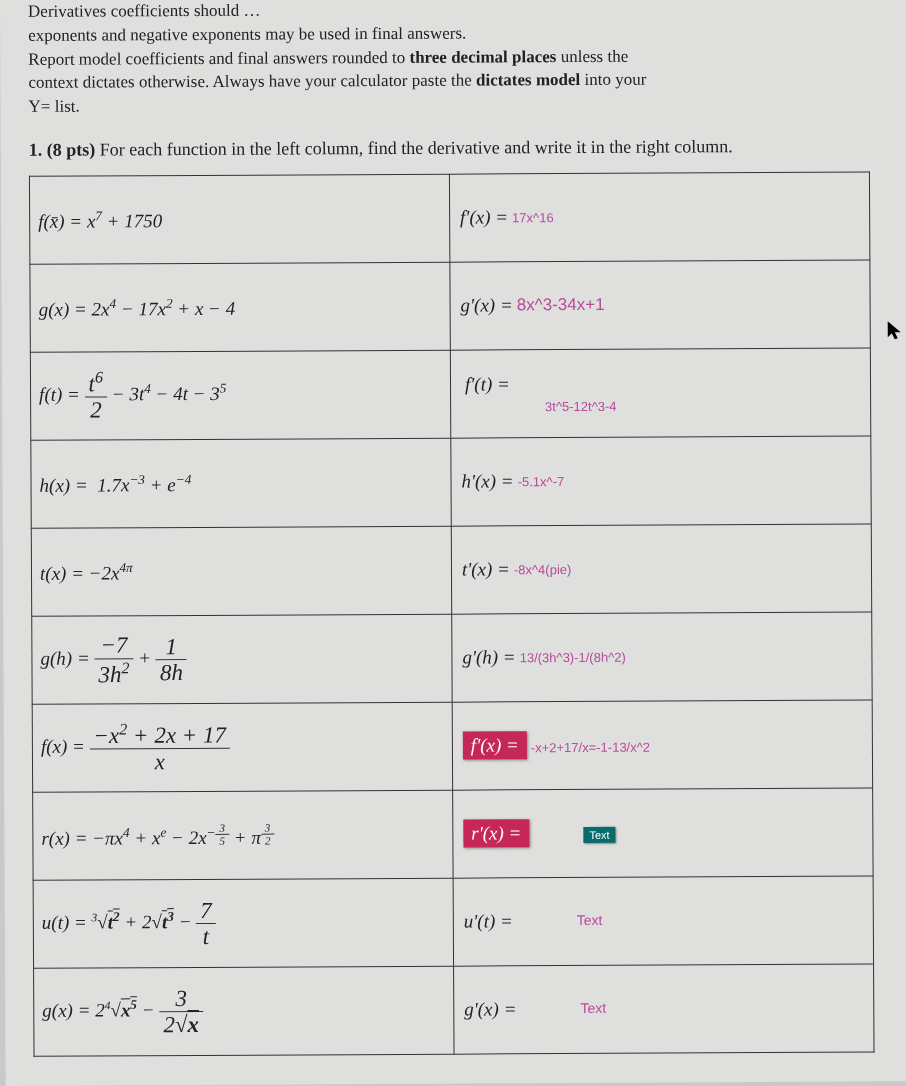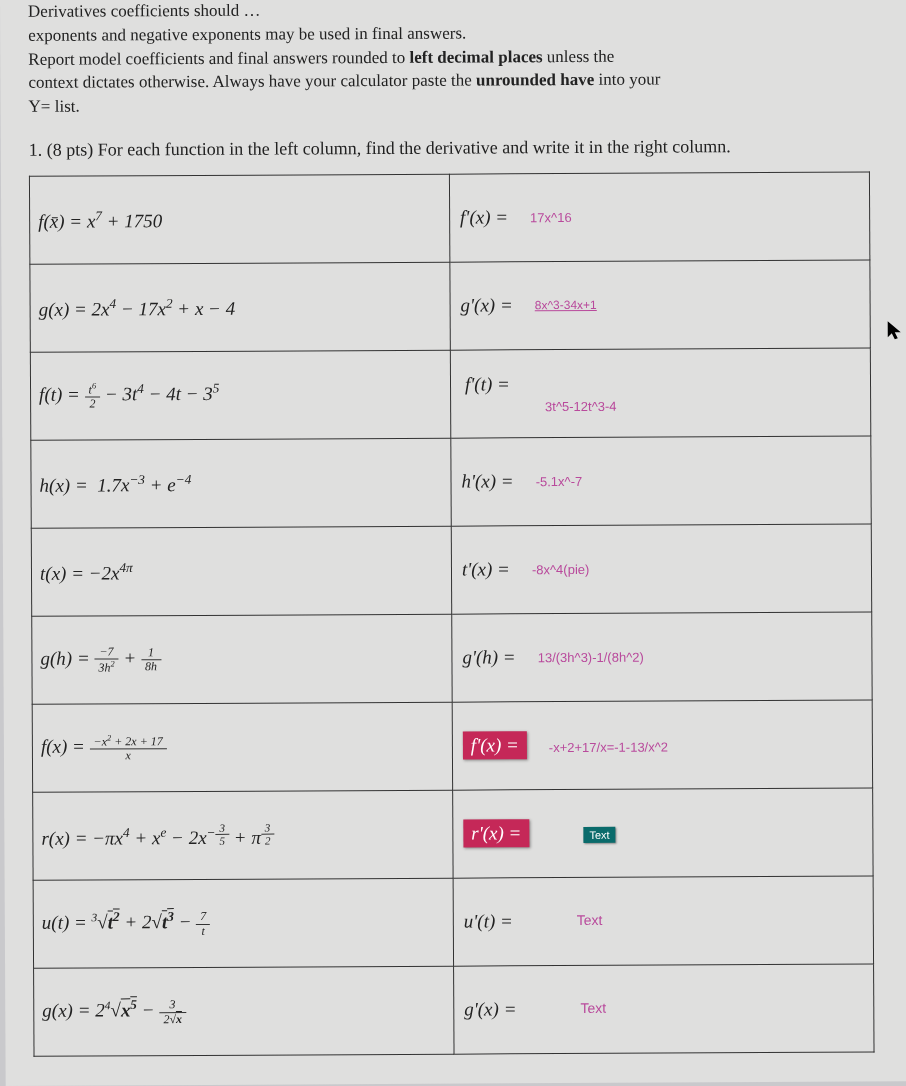--- a/index.html
+++ b/index.html
@@ -20,21 +20,21 @@
   transform-origin: top left;
 }
 .instructions {
   font-size: 17px;
   line-height: 1.4;
   padding-top: 0;
   margin-bottom: 18px;
 }
 .instructions p { margin: 0; }
 .q-header { font-size: 18px; margin-bottom: 12px; line-height: 1.5; }
-.q-header b { font-weight: normal; }
+.q-header b { font-weight: bold; }
 table {
   border-collapse: collapse;
   width: 98%;
   margin-top: 4px;
 }
 td {
   border: 1px solid #333;
   padding: 0;
   vertical-align: middle;
   height: 88px;
@@ -56,24 +56,24 @@
   font-style: italic;
   font-size: 19px;
   display: inline-block;
   vertical-align: middle;
 }
 .answer {
   color: #b94a9c;
   font-family: Arial, sans-serif;
   font-size: 13px;
   display: inline-block;
-  margin-left: 18px;
+  margin-left: 0;
   vertical-align: middle;
 }
-.answer.small { font-size: 12px; text-decoration: underline; }
+.answer.small { font-size: 17px; }
 .highlighted {
   background: #c52858;
   color: #fff;
   padding: 3px 8px;
   font-style: italic;
   font-family: 'Cambria Math', serif;
   font-size: 19px;
   display: inline-block;
   box-shadow: 1px 1px 3px rgba(0,0,0,0.4);
 }
@@ -87,21 +87,21 @@
   font-style: normal;
   box-shadow: 1px 1px 2px rgba(0,0,0,0.4);
   margin-left: 50px;
 }
 .text-plain {
   color: #b94a9c;
   font-family: Arial, sans-serif;
   font-size: 14px;
   margin-left: 60px;
 }
-.frac { display: inline-block; vertical-align: middle; text-align: center; font-size: 12px; }
+.frac { display: inline-block; vertical-align: middle; text-align: center; font-size: 23px; }
 .frac .num { display: block; border-bottom: 1px solid #333; padding: 0 4px; line-height: 1.1; }
 .frac .den { display: block; padding: 0 4px; line-height: 1.1; }
 sup { font-size: 0.7em; }
 .sqrt { text-decoration: overline; font-weight: bold; }
 .cursor {
   position: absolute;
   right: 4px;
   top: 324px;
   font-size: 20px;
   color: #000;
@@ -110,24 +110,24 @@
 </style>
 </head>
 <body>
 
 <div class="page">
 
   <div class="instructions">
     <p><span>Derivatives coefficients should …</span></p>
     <p><span>exponents and negative exponents may be used in final answers.</span></p>
     <p>
-      <span>Report model coefficients and final answers rounded to </span><b>left decimal places</b><span> unless the</span>
+      <span>Report model coefficients and final answers rounded to </span><b>three decimal places</b><span> unless the</span>
     </p>
     <p>
-      <span>context dictates otherwise.  Always have your calculator paste the </span><b>unrounded have</b><span> into your</span>
+      <span>context dictates otherwise.  Always have your calculator paste the </span><b>dictates model</b><span> into your</span>
     </p>
     <p><span>Y= list.</span></p>
   </div>
 
   <div class="q-header">
     <b>1. (8 pts)</b><span> For each function in the left column, find the derivative and write it in the right column.</span>
   </div>
 
   <table>
 

